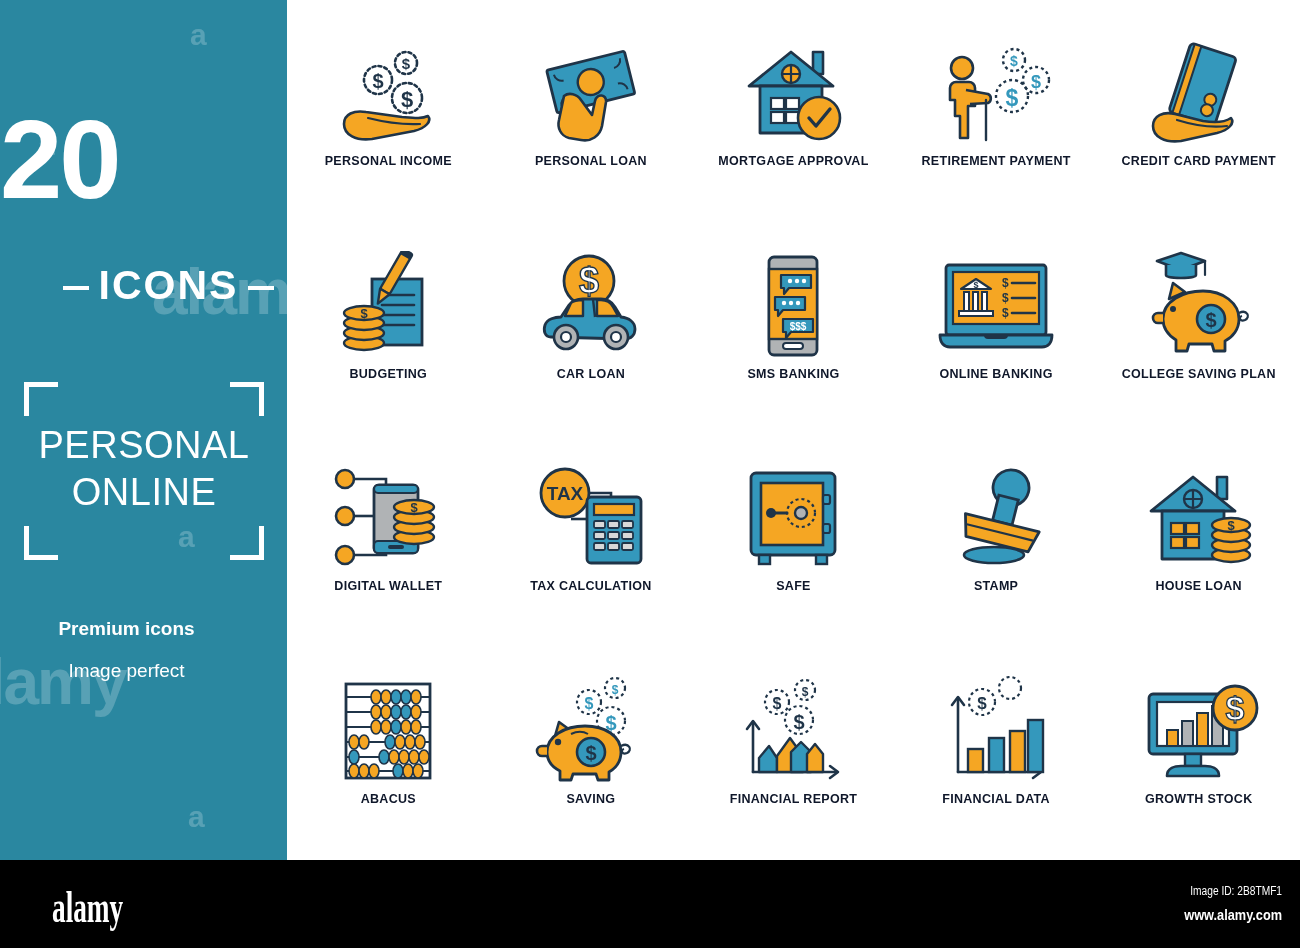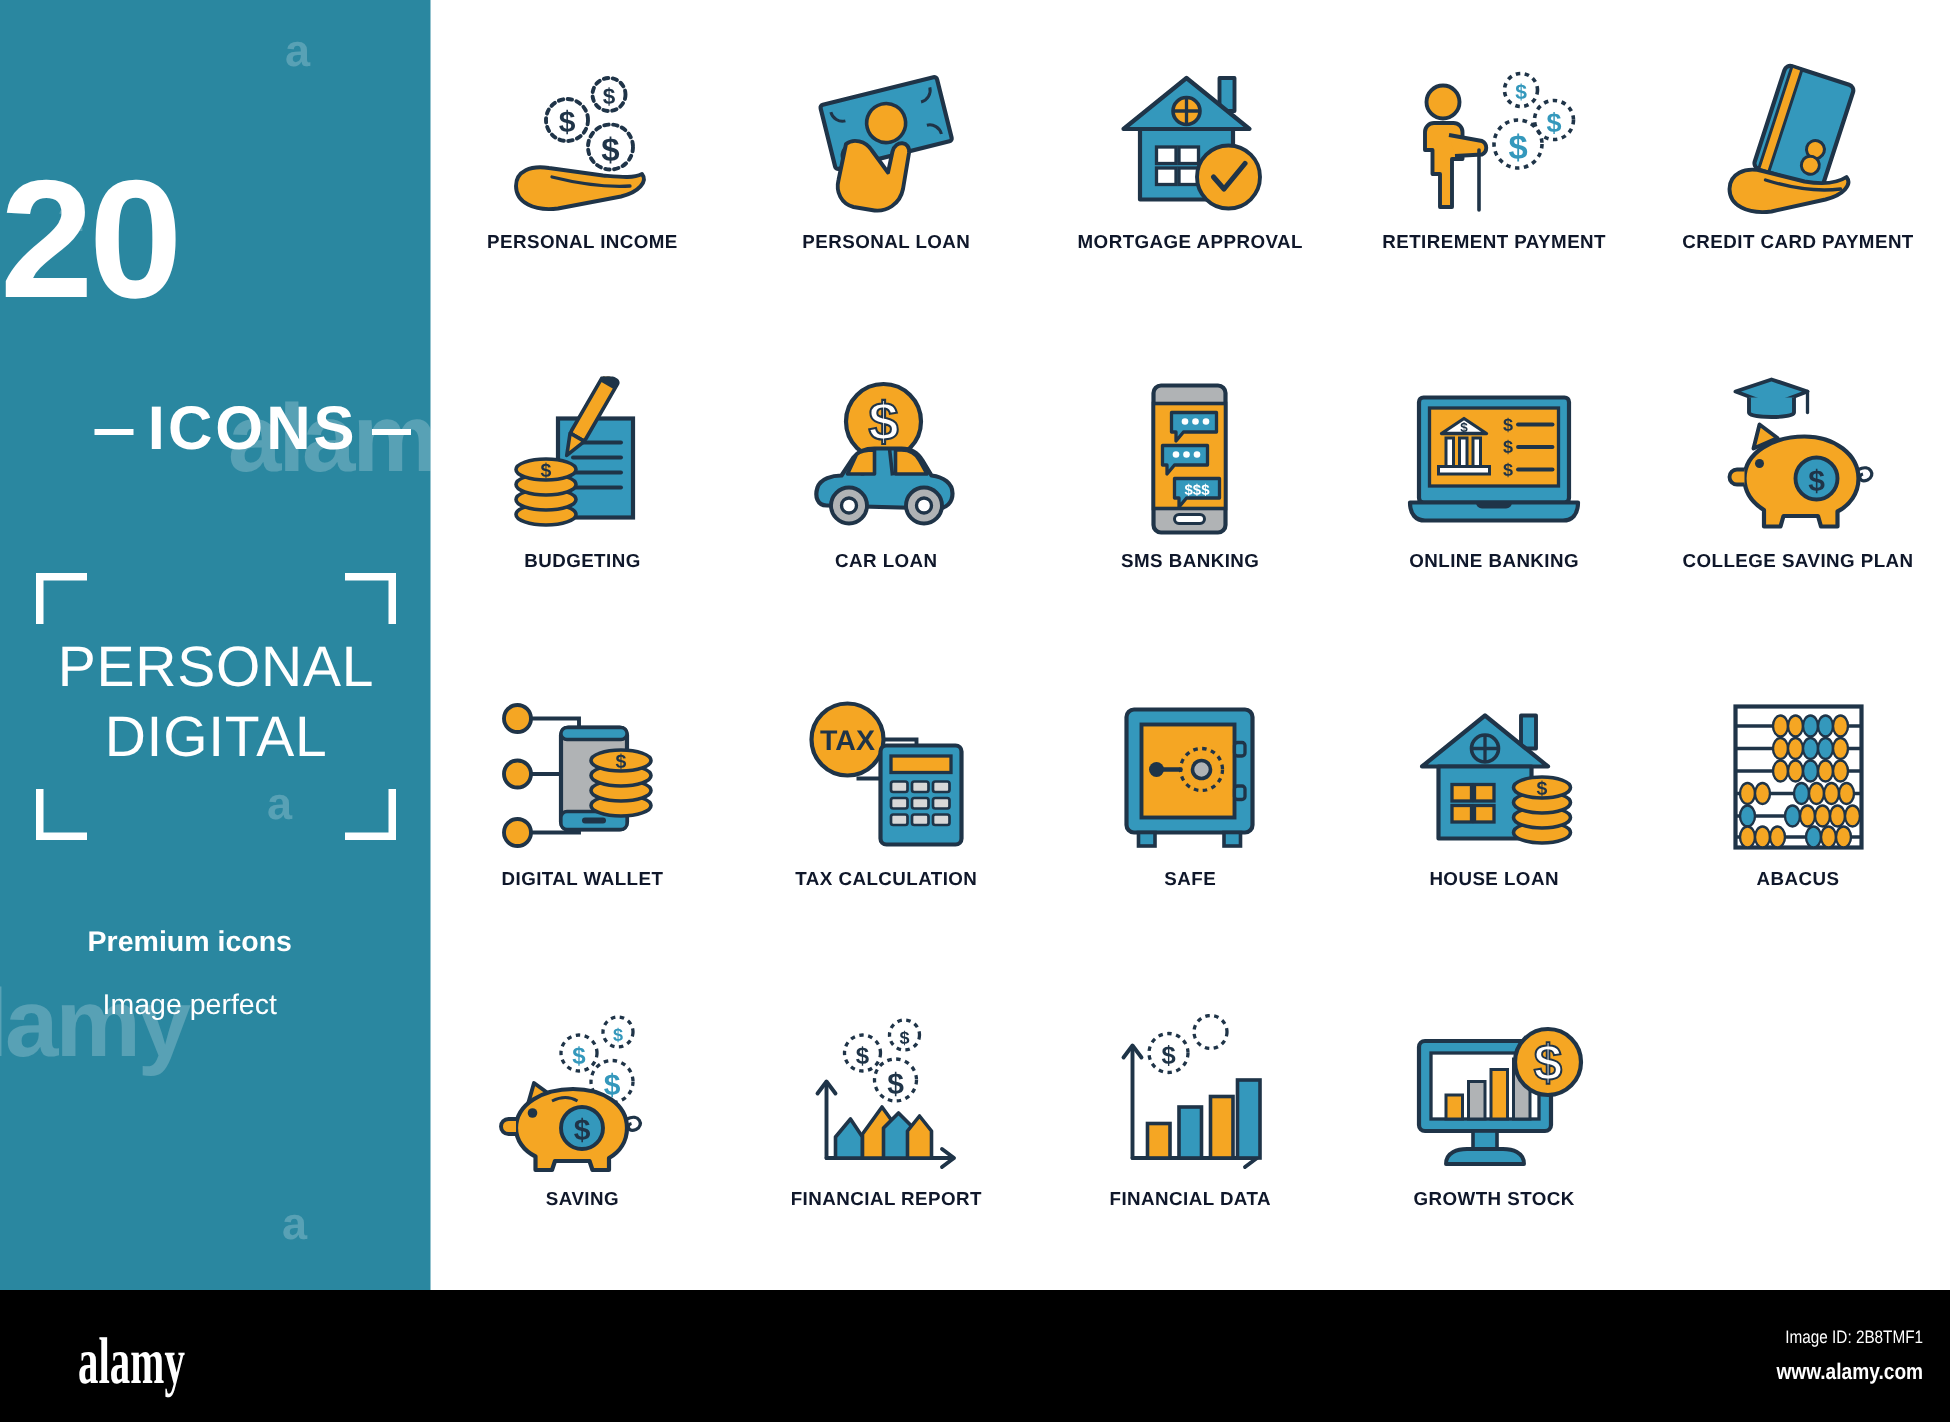--- a/index.html
+++ b/index.html
@@ -143,21 +143,21 @@
       <span class="corner c-bl">
           <i class="h"></i>
           <i class="v"></i>
         </span>
       <span class="corner c-br">
           <i class="h"></i>
           <i class="v"></i>
         </span>
       <div id="title-main">
         <div>PERSONAL</div>
-        <div>DIGITAL</div>
+        <div>ONLINE</div>
       </div>
     </div>
 
     <div id="sub-lines">
       <div>Premium icons</div>
       <div class="light">Image perfect</div>
     </div>
   </div>
 
   <div id="grid">
@@ -430,20 +430,34 @@
           <circle cx="68" cy="50" r="6" fill="#b0b3b5" stroke="#1f3448" stroke-width="2.4"></circle>
           <circle cx="38" cy="50" r="5" fill="#1f3448"></circle>
           <path d="M42 50 H54" stroke="#1f3448" stroke-width="3" stroke-linecap="round"></path>
           <rect x="26" y="92" width="11" height="9" fill="#3498bc" stroke="#1f3448" stroke-width="2.4"></rect>
           <rect x="83" y="92" width="11" height="9" fill="#3498bc" stroke="#1f3448" stroke-width="2.4"></rect>
         </svg>
       </div>
       <div class="cap">SAFE</div>
     </div>
 
+    <div class="cell">
+      <div class="art">
+        <svg viewBox="0 0 120 110" width="120" height="110">
+          <g transform="rotate(14 60 52)">
+            <circle cx="68" cy="22" r="18" fill="#3498bc" stroke="#1f3448" stroke-width="2.8"></circle>
+            <rect x="58" y="32" width="20" height="26" fill="#3498bc" stroke="#1f3448" stroke-width="2.8"></rect>
+            <path d="M30 58 H106 L100 80 H36 Z" fill="#f5a623" stroke="#1f3448" stroke-width="2.8" stroke-linejoin="round"></path>
+            <path d="M34 68 H102" stroke="#1f3448" stroke-width="2.2"></path>
+          </g>
+          <ellipse cx="58" cy="92" rx="30" ry="8" fill="#3498bc" stroke="#1f3448" stroke-width="2.6"></ellipse>
+        </svg>
+      </div>
+      <div class="cap">STAMP</div>
+    </div>
 
     <div class="cell">
       <div class="art">
         <svg viewBox="0 0 120 110" width="120" height="110">
           <rect x="78" y="14" width="10" height="22" fill="#3498bc" stroke="#1f3448" stroke-width="2.6" stroke-linejoin="round"></rect>
           <path d="M12 48 L54 14 L96 48 Z" fill="#3498bc" stroke="#1f3448" stroke-width="2.8" stroke-linejoin="round"></path>
           <rect x="23" y="48" width="62" height="48" fill="#3498bc" stroke="#1f3448" stroke-width="2.8" stroke-linejoin="round"></rect>
           <circle cx="54" cy="36" r="9" fill="#3498bc" stroke="#1f3448" stroke-width="2.4"></circle>
           <path d="M45 36 H63 M54 27 V45" stroke="#1f3448" stroke-width="2.2"></path>
           <rect x="32" y="60" width="13" height="11" fill="#f5a623" stroke="#1f3448" stroke-width="2.2"></rect>

